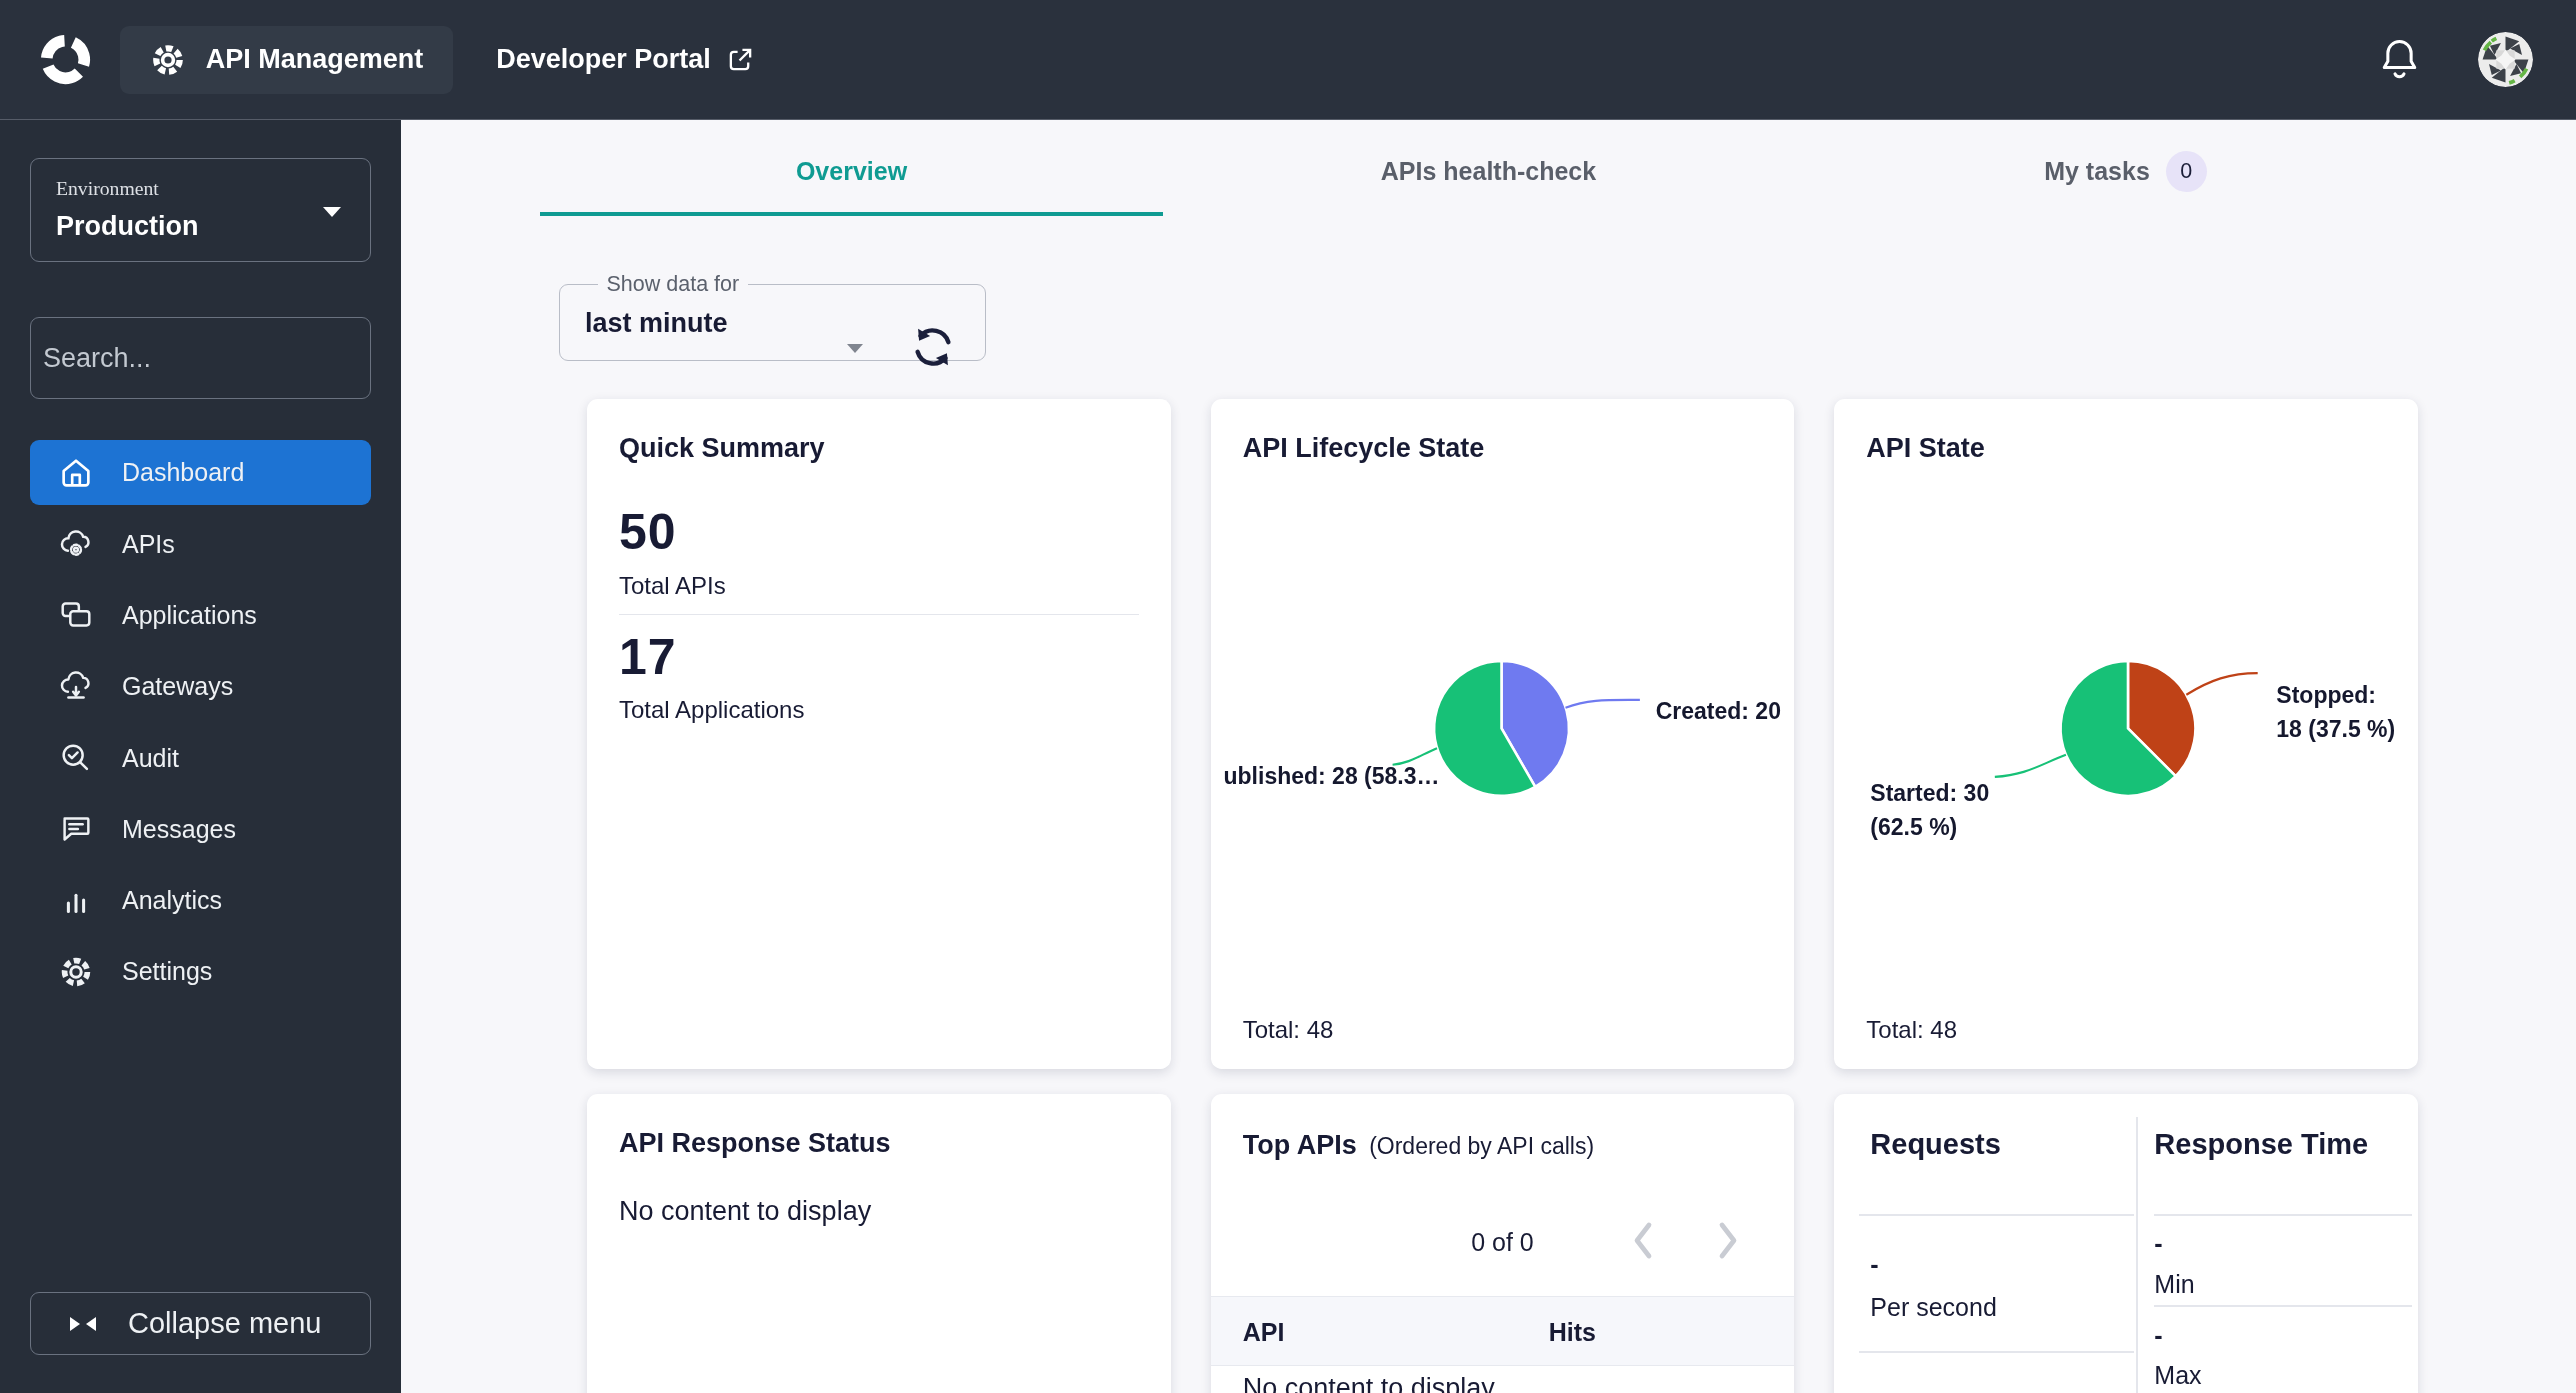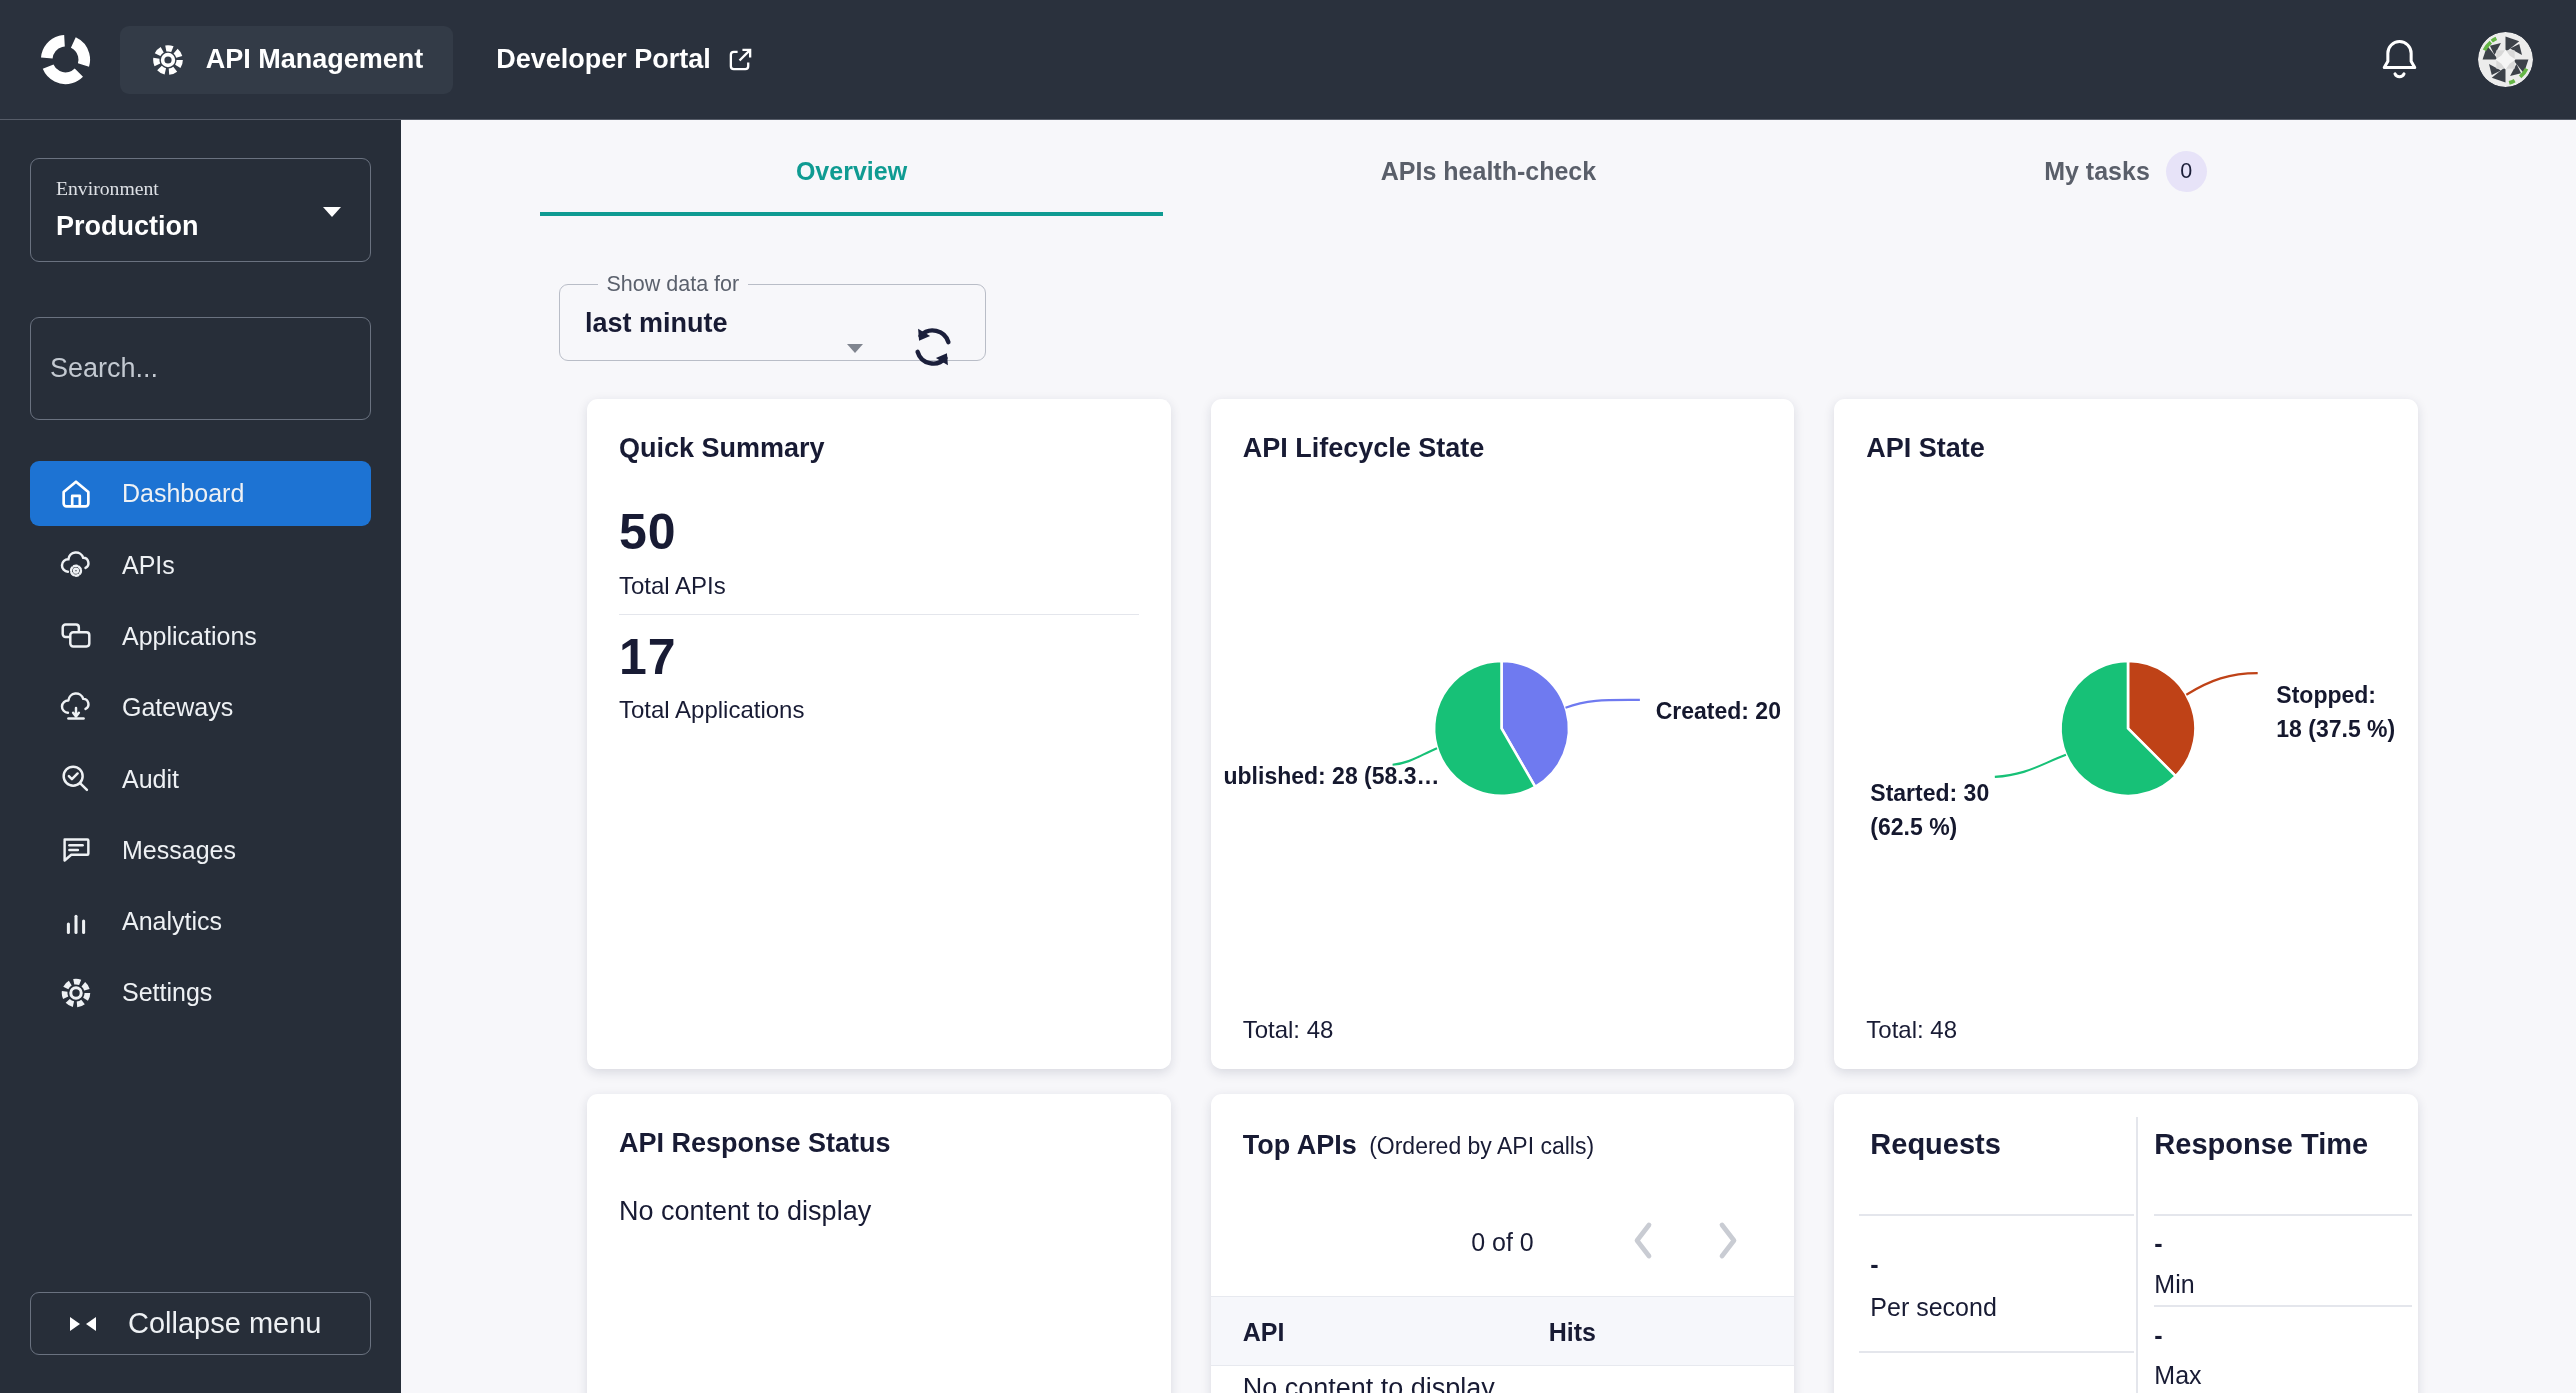--- a/index.html
+++ b/index.html
@@ -22,22 +22,22 @@
   
   .sidebar { position:fixed; top:120px; left:0; bottom:0; width:401px; background:#272e39;
              display:flex; flex-direction:column; z-index:10; }
   .env-box { margin:38px 30px 0; border:1.8px solid #6a7280; border-radius:9px;
              padding:18px 25px 19.7px; position:relative; cursor:pointer; }
   .env-label { color:#dde0e5; font-size:19.7px;font-family:Liberation Serif, serif; }
   .env-value { color:#ffffff; font-size:27px; font-weight:700; margin-top:10.7px; }
   .env-arrow { position:absolute; right:29px; top:50%; margin-top:-3.6px; width:0; height:0;
                border-left:9px solid transparent; border-right:9px solid transparent;
                border-top:10.7px solid #ffffff; }
-  .search-box { margin:55px 30px 0; border:1.8px solid #6a7280; border-radius:9px; height:103px;
-                display:flex; align-items:center; padding:0 19px; }
+  .search-box { margin:55px 30px 0; border:1.8px solid #6a7280; border-radius:9px; height:82px;
+                display:flex; align-items:center; padding:0 12px; }
   .search-box input { flex:1; background:transparent; border:none; outline:none;
                       color:#ffffff; font-size:27px; font-family:"Liberation Sans",sans-serif; }
   .search-box input::placeholder { color:#c3c9d1; }
   .nav { margin:41px 30px 0; display:flex; flex-direction:column; gap:6.3px; }
   .nav-item { height:65px; border-radius:9px; display:flex; align-items:center; gap:27px;
               padding:0 27px; color:#eef1f4; font-size:25px; cursor:pointer; }
   .nav-item.active { background:#1d73d3; }
   .nav-item svg { width:38px; height:38px; flex:0 0 auto; }
   .collapse-btn { margin:auto 30px 38px; border:1.8px solid #6a7280; border-radius:9px; height:63px;
                   display:flex; align-items:center; gap:29px; padding:0 36px; cursor:pointer; }

